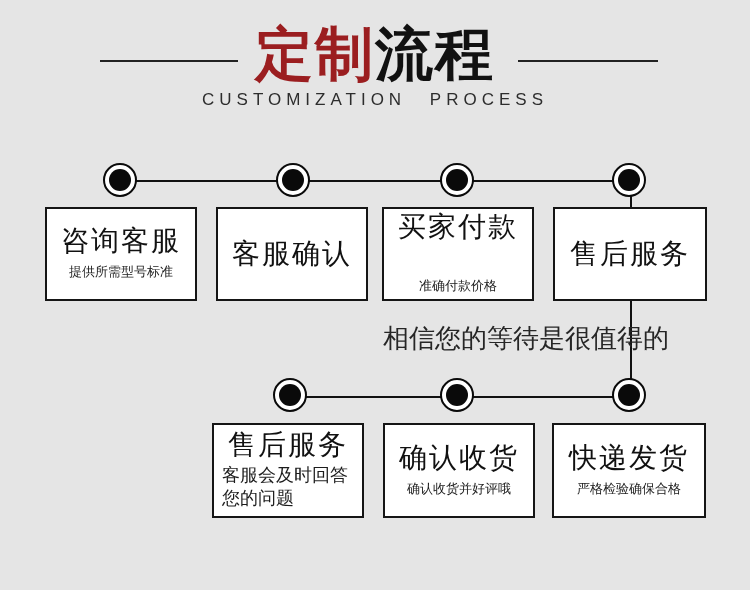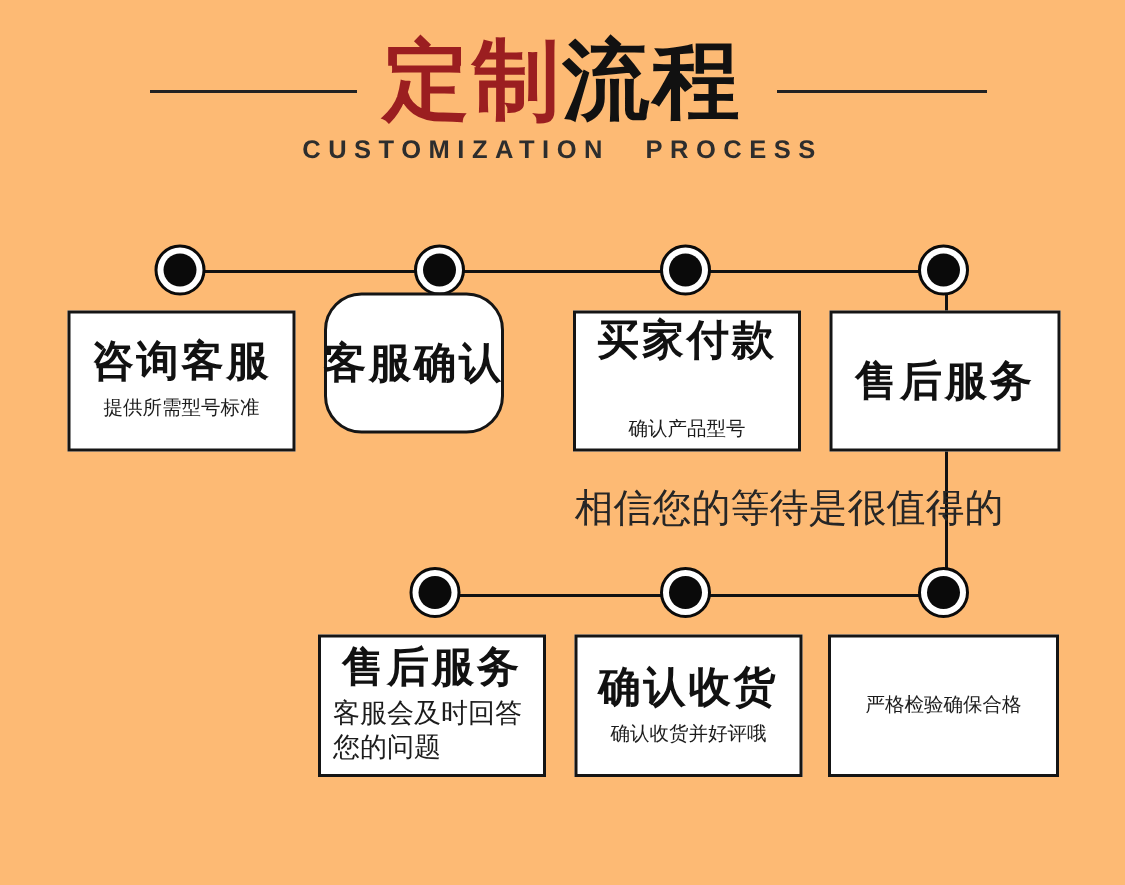--- a/index.html
+++ b/index.html
@@ -1,42 +1,42 @@
 <!DOCTYPE html>
 <html><head>
 <meta charset="utf-8">
 <style>
   * { margin:0; padding:0; box-sizing:border-box; }
   html,body { background:#ffffff; }
   body { font-family:"Liberation Sans","DejaVu Sans",sans-serif; }
   #canvas {
     position:relative;
     width:750px; height:590px;
-    background:#fdba74;
+    background:#e5e5e5;
     overflow:hidden;
   }
   
   .title {
     position:absolute; left:0; top:22px; width:750px;
     text-align:center;
     font-size:58px; font-weight:900; letter-spacing:2px;
     line-height:1.1; color:#111111;
     white-space:nowrap;
   }
   .title .red { color:#9b1e20; }
   .title .black { color:#111111; }
   .hline {
     position:absolute; top:60px; height:2px; background:#222222;
   }
   .hline.left  { left:100px; width:138px; }
   .hline.right { left:518px; width:140px; }
   .subtitle {
     position:absolute; left:0; top:90px; width:750px;
     text-align:center;
-    font-size:17px; font-weight:700;
+    font-size:17px; font-weight:400;
     letter-spacing:5px; word-spacing:14px;
     color:#2d2d2d; white-space:nowrap;
   }
   
   .flowline { position:absolute; background:#111111; z-index:1; }
   .line-top    { left:122px; top:180px; width:509px; height:2px; }
   .line-vert   { left:630px; top:182px; width:2px;  height:216px; }
   .line-bottom { left:292px; top:396px; width:340px; height:2px; }
   
   .node {
@@ -59,29 +59,29 @@
   .n7 { left:612px; top:378px; }
   
   .step {
     position:absolute; z-index:3;
     border:2px solid #151515; background:#ffffff;
     display:flex; flex-direction:column;
     align-items:center; justify-content:center;
     gap:9px; padding:4px 6px;
   }
   .step-title {
-    font-size:28px; font-weight:700; color:#111111;
+    font-size:28px; font-weight:400; color:#111111;
     letter-spacing:2px; white-space:nowrap; line-height:1;
   }
   .step-desc {
     font-size:13px; color:#1c1c1c; line-height:1.3;
     text-align:center; white-space:nowrap;
   }
   .b1 { left:45px;  top:207px; width:152px; height:94px; }
-  .b2 { left:216px; top:195px; width:120px; height:94px;border-radius:25px; }
+  .b2 { left:216px; top:207px; width:152px; height:94px; }
   .b3 { left:382px; top:207px; width:152px; height:94px;justify-content:space-between; }
   .b4 { left:553px; top:207px; width:154px; height:94px; }
   .b5 { left:212px; top:423px; width:152px; height:95px; gap:5px; }
   .b6 { left:383px; top:423px; width:152px; height:95px; }
   .b7 { left:552px; top:423px; width:154px; height:95px; }
   .b5 .step-desc {
     white-space:normal; text-align:left;
     font-size:18px; width:100%; padding:0 2px;
   }
   
@@ -132,33 +132,34 @@
 
   <div class="step b1">
     <div class="step-title">咨询客服</div>
     <div class="step-desc">提供所需型号标准</div>
   </div>
   <div class="step b2">
     <div class="step-title">客服确认</div>
   </div>
   <div class="step b3">
     <div class="step-title">买家付款</div>
-    <div class="step-desc">确认产品型号</div>
+    <div class="step-desc">准确付款价格</div>
   </div>
   <div class="step b4">
     <div class="step-title">售后服务</div>
   </div>
 
   <div class="middle-note">相信您的等待是很值得的</div>
 
   <div class="step b5">
     <div class="step-title">售后服务</div>
     <div class="step-desc">客服会及时回答您的问题</div>
   </div>
   <div class="step b6">
     <div class="step-title">确认收货</div>
     <div class="step-desc">确认收货并好评哦</div>
   </div>
   <div class="step b7">
+    <div class="step-title">快递发货</div>
     <div class="step-desc">严格检验确保合格</div>
   </div>
 
 </div>
 
 </body></html>

